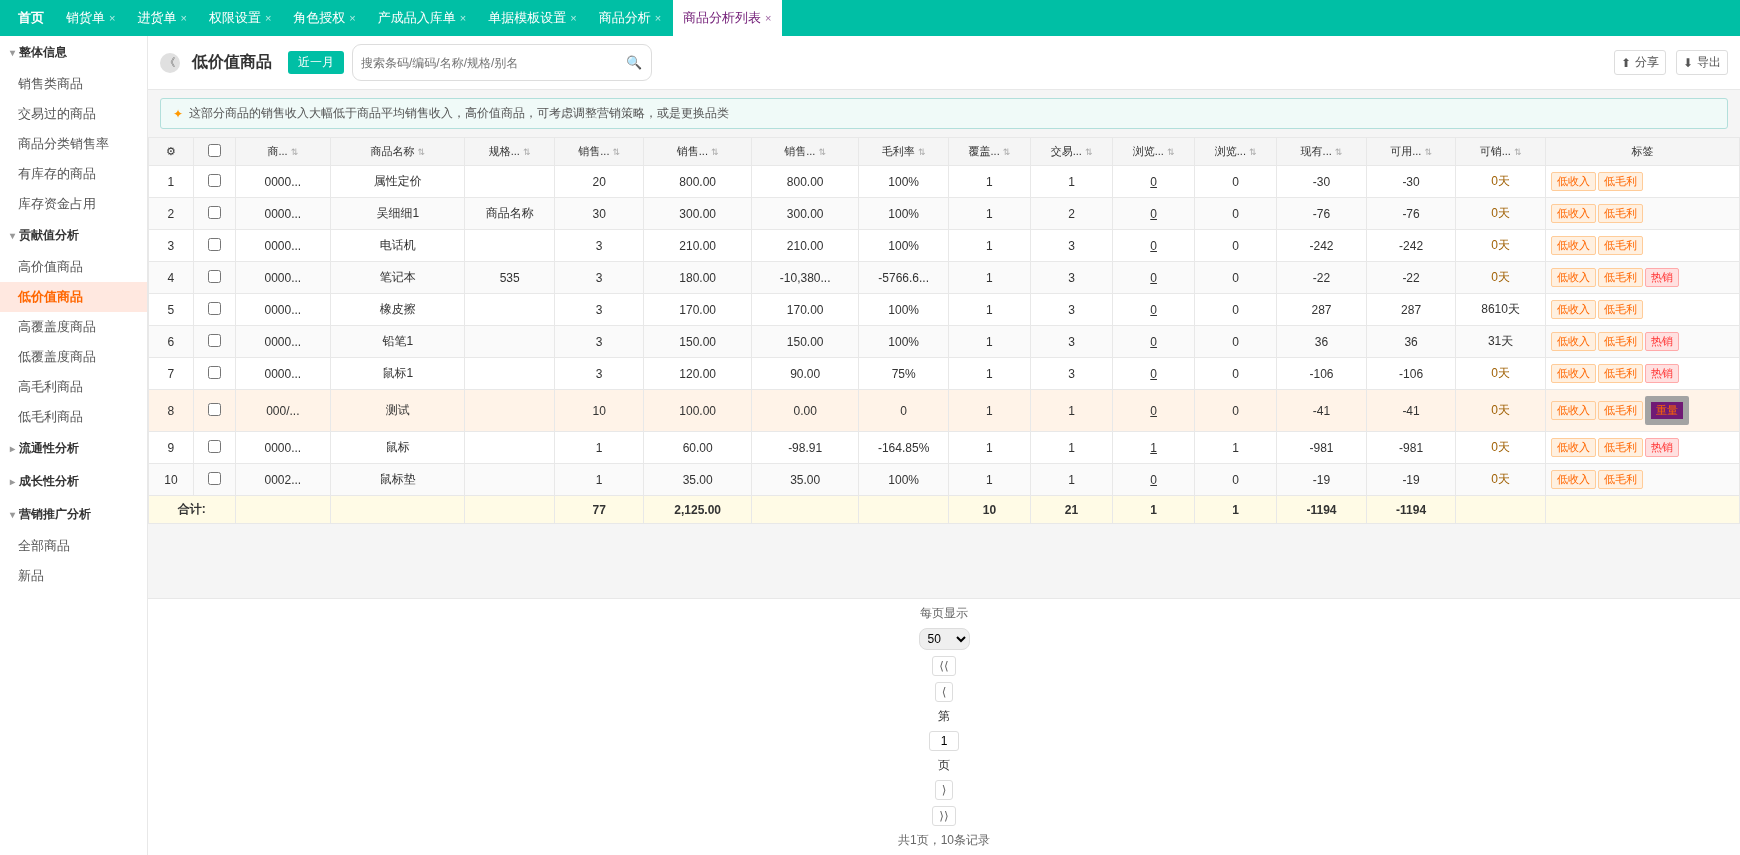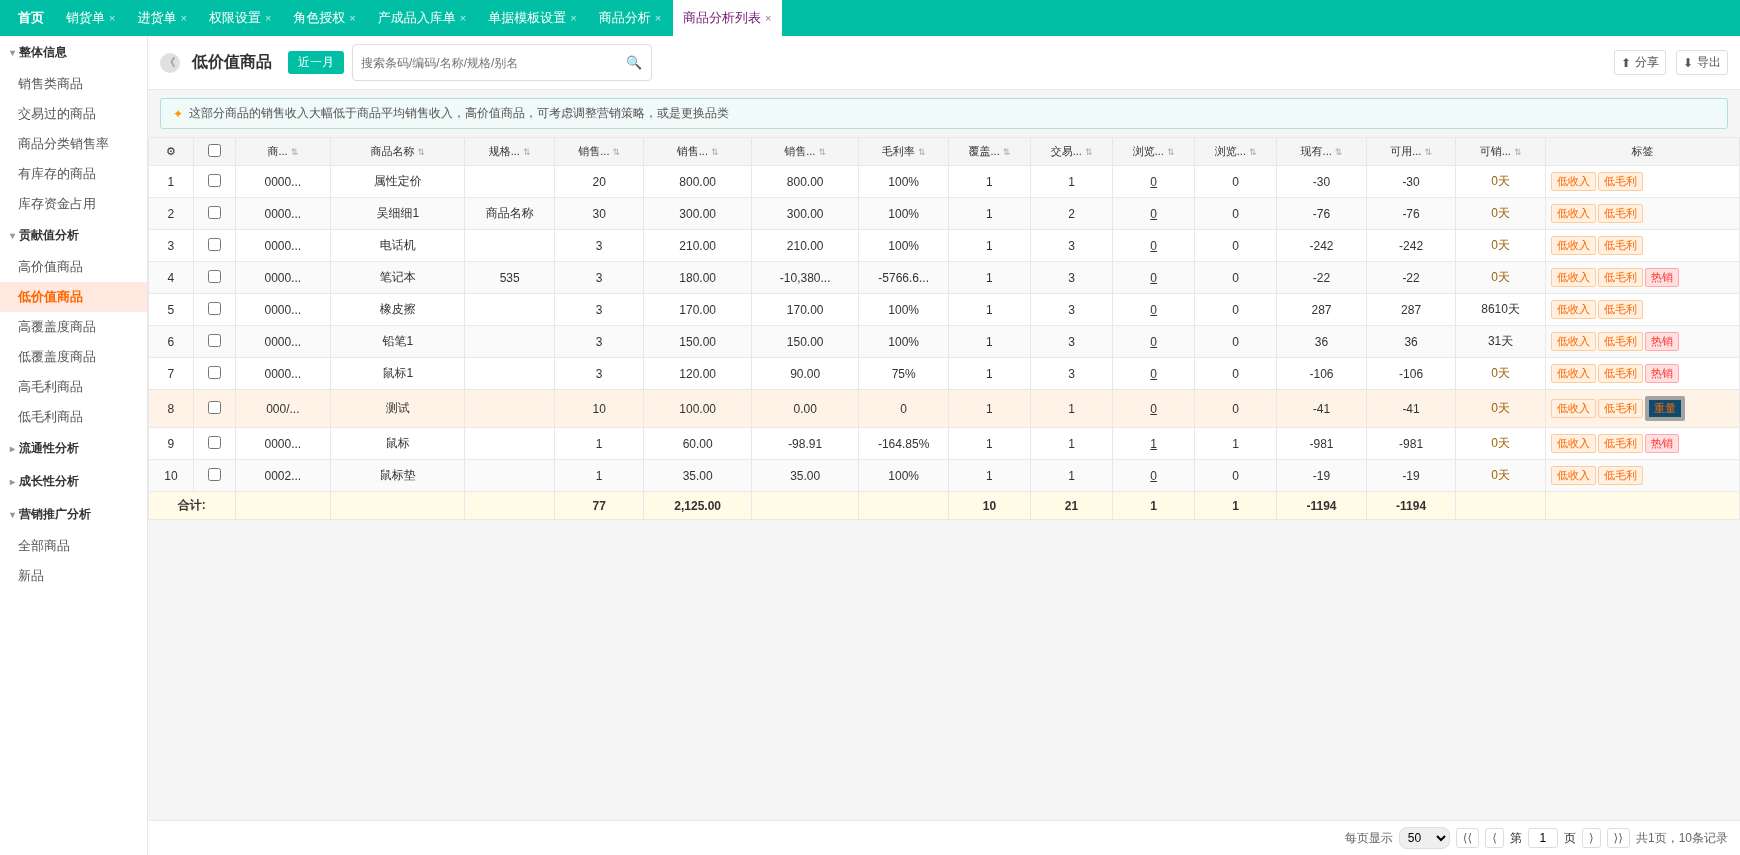--- a/index.html
+++ b/index.html
@@ -104,21 +104,21 @@
       padding: 3px 10px;
       cursor: pointer;
       font-size: 12px;
     }
     .search-box {
       flex: 1;
       max-width: 300px;
       display: flex;
       align-items: center;
       border: 1px solid #ddd;
-      border-radius: 4px;
+      border-radius: 9px;
       padding: 10px 8px;
       background: #fff;
       justify-content: flex-end;
     }
     .search-box input {
       border: none;
       outline: none;
       flex: 1;
       font-size: 12px;
       color: #999;
@@ -199,21 +199,21 @@
     .tag-badge {
       display: inline-block;
       padding: 1px 5px;
       border-radius: 2px;
       font-size: 11px;
       margin: 1px;
     }
     .tag-low-income { background: #fff0e0; color: #ff6600; border: 1px solid #ffcc99; }
     .tag-low-profit { background: #fff0e0; color: #ff6600; border: 1px solid #ffcc99; }
     .tag-hot { background: #ffe0e0; color: #ff3333; border: 1px solid #ffaaaa; }
-    .tag-weight { background: #0c4a6e; color: #ff6600; border: 4px solid #a3a3a3; }
+    .tag-weight { background: #701a75; color: #ff6600; border: 6px solid #a3a3a3; }
     .days-zero { color: #a16207; }
     .days-num { color: #333; }
     .underline-link { text-decoration: underline; color: #333; cursor: pointer; }
     input[type="checkbox"] { cursor: pointer; }
 
     
     .total-row {
       background: #fffbe6;
       font-weight: bold;
     }
@@ -223,20 +223,21 @@
     .pagination {
       background: #fff;
       border-top: 1px solid #e8e8e8;
       padding: 6px 12px;
       display: flex;
       align-items: center;
       justify-content: flex-end;
       gap: 6px;
       font-size: 12px;
       flex-shrink: 0;
+      flex-direction: column;
     }
     .page-size-label { color: #666; }
     .page-size-select {
       border: 1px solid #ddd;
       border-radius: 8px;
       padding: 2px 4px;
       font-size: 12px;
       cursor: pointer;
     }
     .page-nav-btn {

